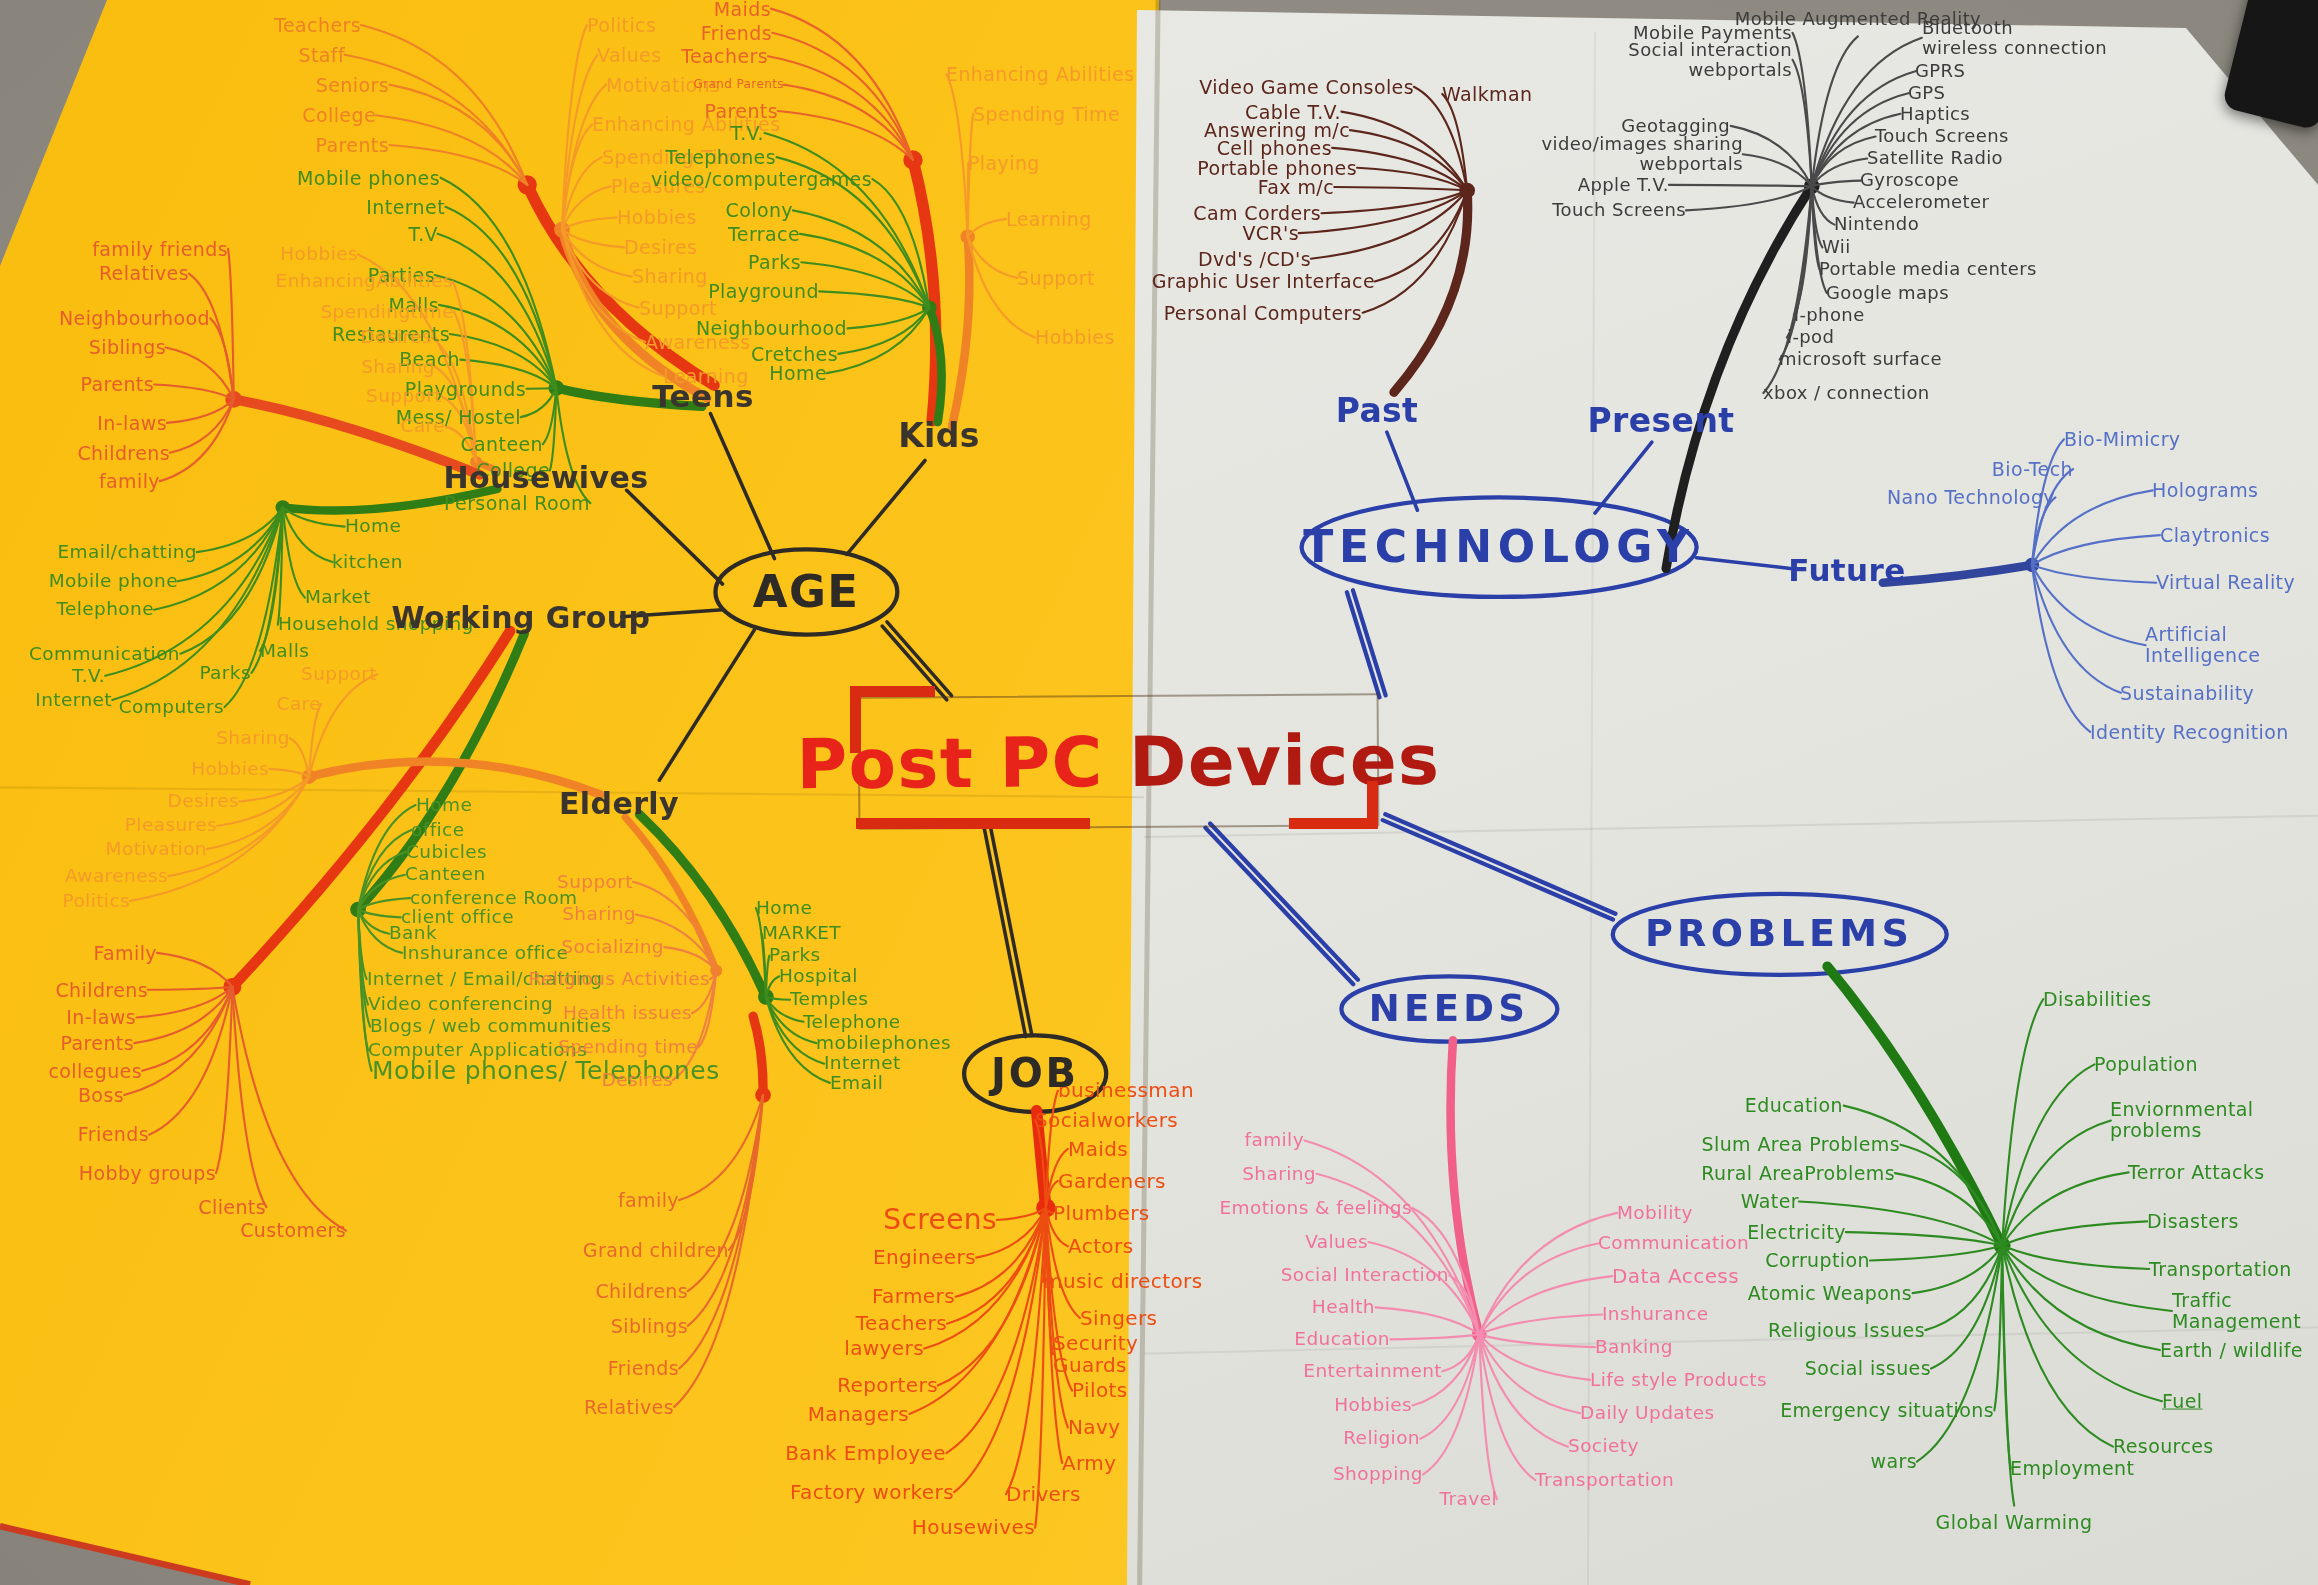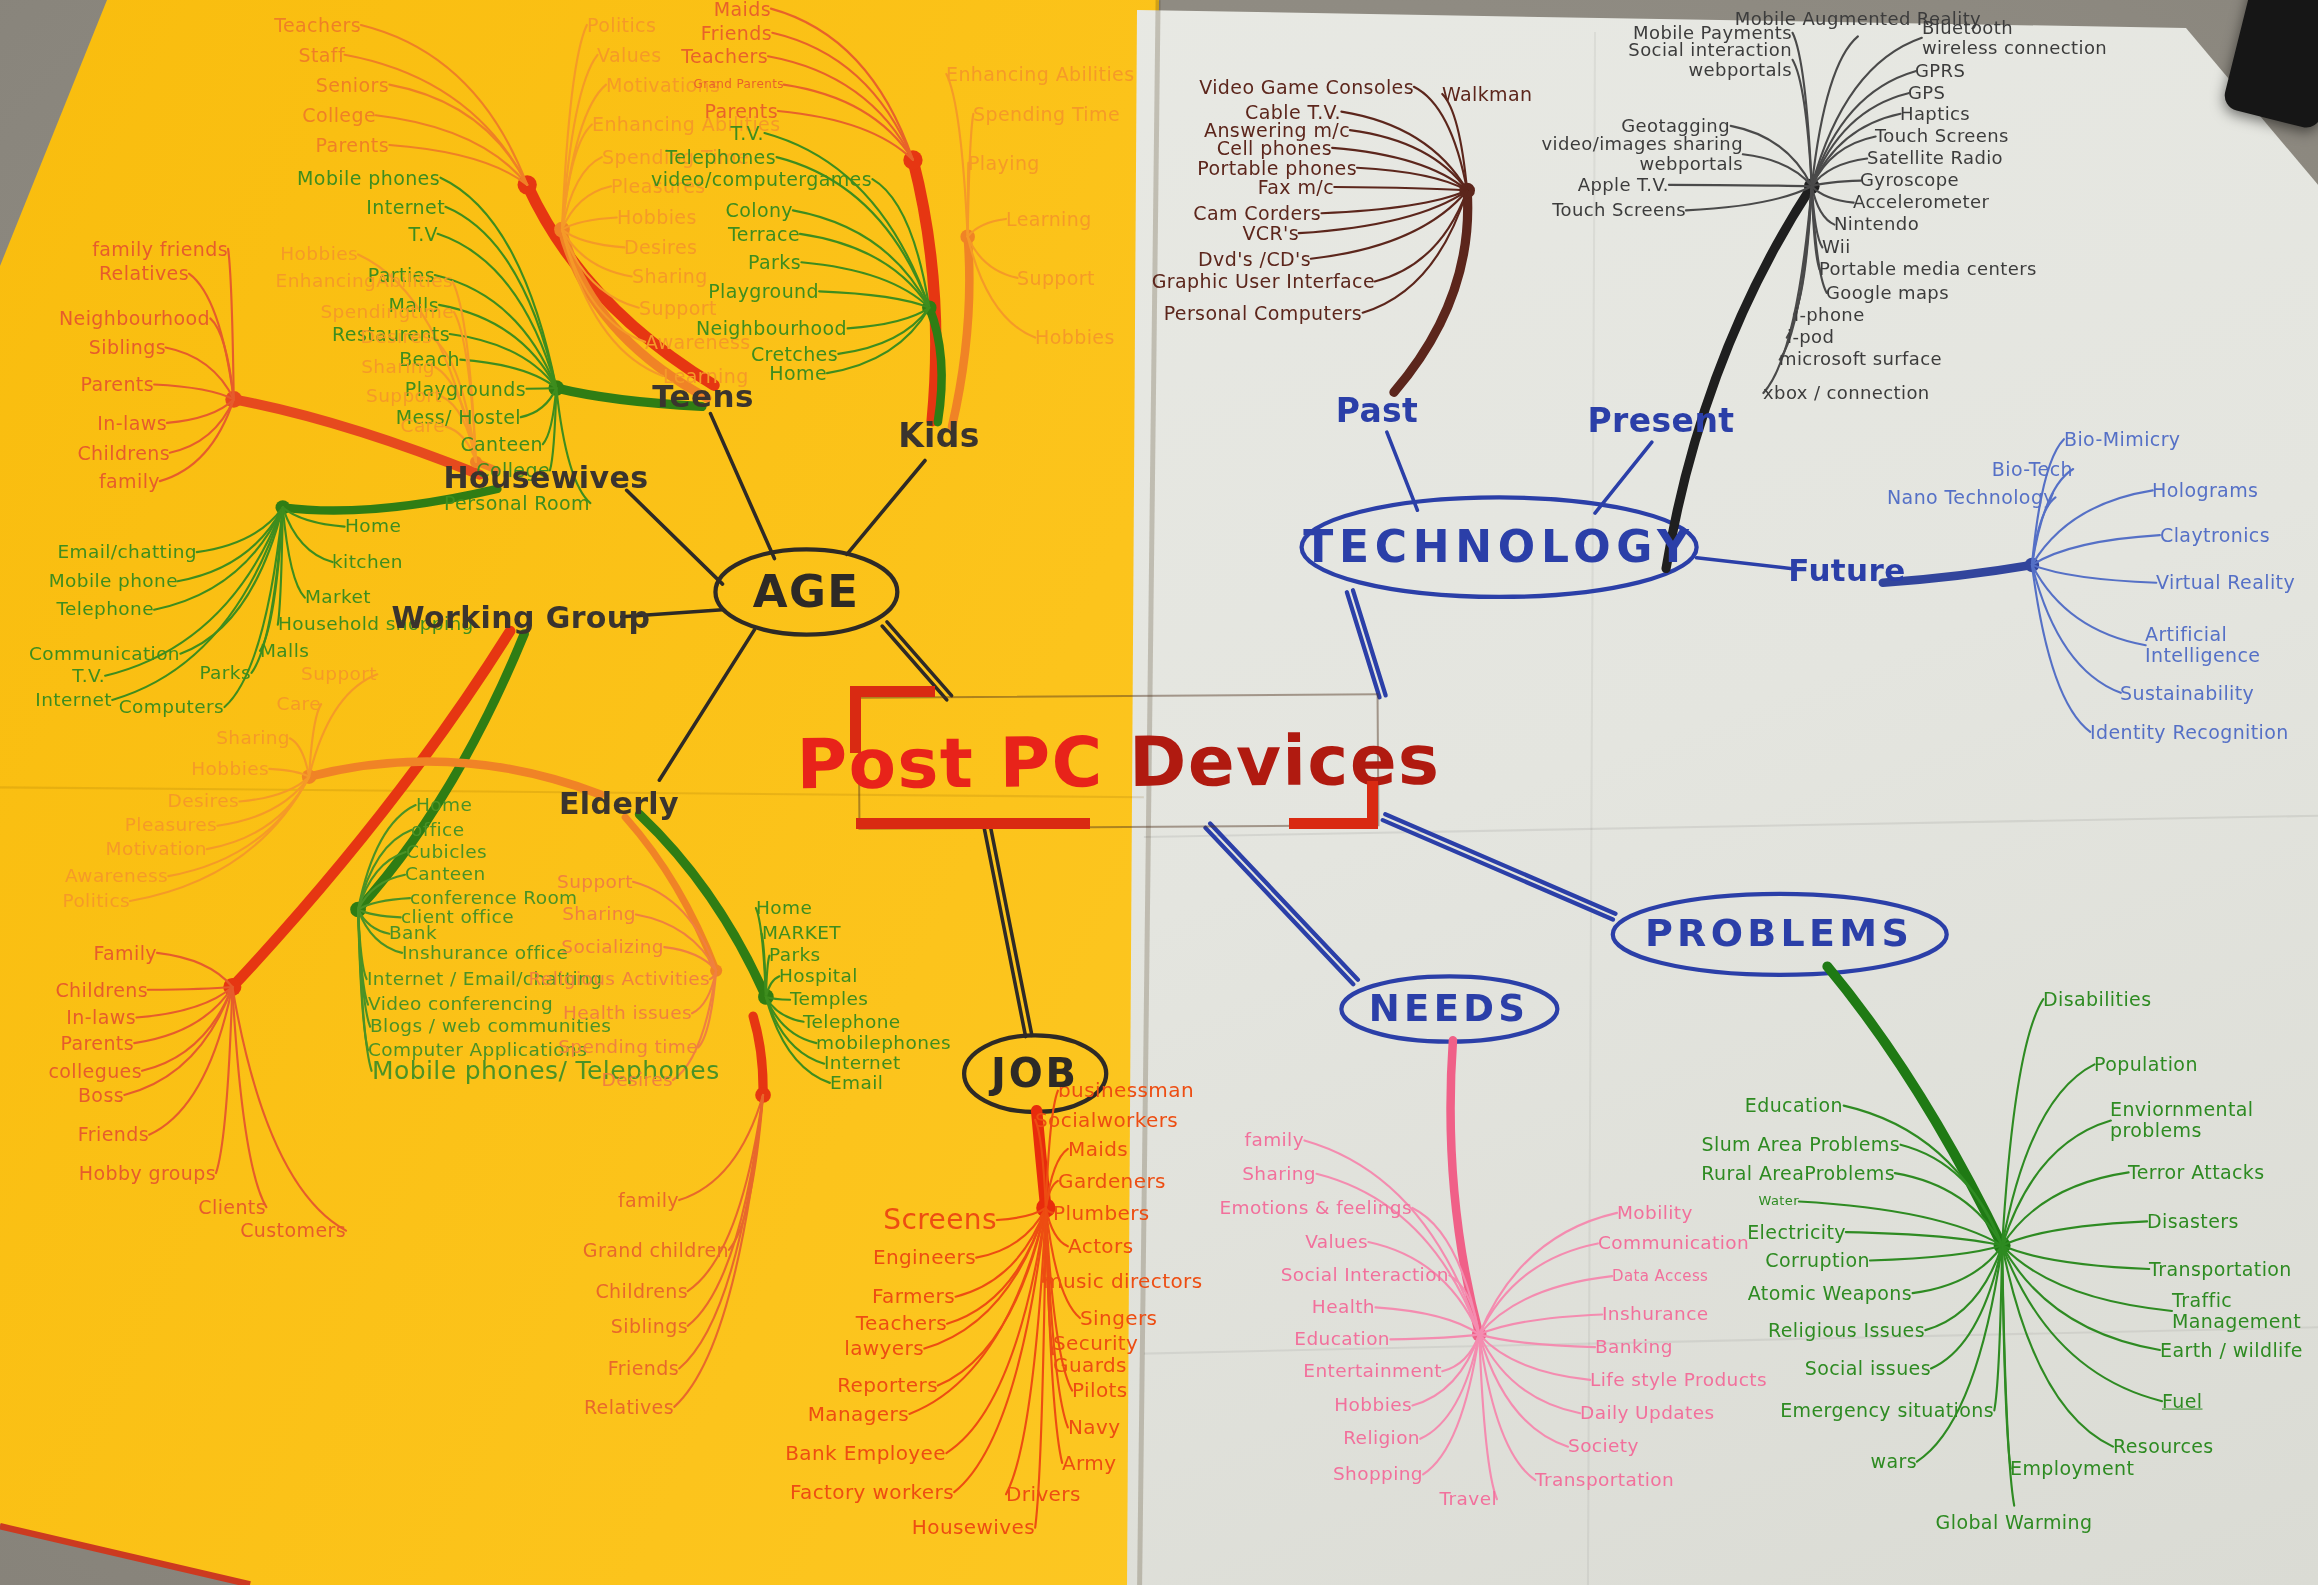--- a/index.html
+++ b/index.html
@@ -568,31 +568,31 @@
     <div class="lbl L" style="left: 1449px; top: 1275px; font-size: 18.5px; color: rgb(242, 112, 156);">Social Interaction</div>
     <div class="lbl L" style="left: 1375px; top: 1307px; font-size: 18.5px; color: rgb(242, 112, 156);">Health</div>
     <div class="lbl L" style="left: 1390px; top: 1339px; font-size: 18.5px; color: rgb(242, 112, 156);">Education</div>
     <div class="lbl L" style="left: 1442px; top: 1371px; font-size: 18.5px; color: rgb(242, 112, 156);">Entertainment</div>
     <div class="lbl L" style="left: 1412px; top: 1405px; font-size: 18.5px; color: rgb(242, 112, 156);">Hobbies</div>
     <div class="lbl L" style="left: 1420px; top: 1438px; font-size: 18.5px; color: rgb(242, 112, 156);">Religion</div>
     <div class="lbl L" style="left: 1423px; top: 1474px; font-size: 18.5px; color: rgb(242, 112, 156);">Shopping</div>
     <div class="lbl L" style="left: 1497px; top: 1499px; font-size: 18.5px; color: rgb(242, 112, 156);">Travel</div>
     <div class="lbl R" style="left: 1617px; top: 1213px; font-size: 18.5px; color: rgb(242, 112, 156);">Mobility</div>
     <div class="lbl R" style="left: 1598px; top: 1243px; font-size: 18.5px; color: rgb(242, 112, 156);">Communication</div>
-    <div class="lbl R" style="left: 1612px; top: 1276px; font-size: 15px; color: rgb(242, 112, 156);">Data Access</div>
+    <div class="lbl R" style="left: 1612px; top: 1276px; font-size: 20px; color: rgb(242, 112, 156);">Data Access</div>
     <div class="lbl R" style="left: 1602px; top: 1314px; font-size: 18.5px; color: rgb(242, 112, 156);">Inshurance</div>
     <div class="lbl R" style="left: 1595px; top: 1347px; font-size: 18.5px; color: rgb(242, 112, 156);">Banking</div>
     <div class="lbl R" style="left: 1590px; top: 1380px; font-size: 18.5px; color: rgb(242, 112, 156);">Life style Products</div>
     <div class="lbl R" style="left: 1580px; top: 1413px; font-size: 18.5px; color: rgb(242, 112, 156);">Daily Updates</div>
     <div class="lbl R" style="left: 1568px; top: 1446px; font-size: 18.5px; color: rgb(242, 112, 156);">Society</div>
     <div class="lbl R" style="left: 1535px; top: 1480px; font-size: 18.5px; color: rgb(242, 112, 156);">Transportation</div>
     <div class="lbl L" style="left: 1843px; top: 1105px; font-size: 19px; color: rgb(46, 139, 34);">Education</div>
     <div class="lbl L" style="left: 1900px; top: 1144px; font-size: 19px; color: rgb(46, 139, 34);">Slum Area Problems</div>
     <div class="lbl L" style="left: 1895px; top: 1173px; font-size: 19px; color: rgb(46, 139, 34);">Rural AreaProblems</div>
-    <div class="lbl L" style="left: 1799px; top: 1201px; font-size: 13px; color: rgb(46, 139, 34);">Water</div>
+    <div class="lbl L" style="left: 1799px; top: 1201px; font-size: 19px; color: rgb(46, 139, 34);">Water</div>
     <div class="lbl L" style="left: 1846px; top: 1232px; font-size: 19px; color: rgb(46, 139, 34);">Electricity</div>
     <div class="lbl L" style="left: 1870px; top: 1260px; font-size: 19px; color: rgb(46, 139, 34);">Corruption</div>
     <div class="lbl L" style="left: 1912px; top: 1293px; font-size: 19px; color: rgb(46, 139, 34);">Atomic Weapons</div>
     <div class="lbl L" style="left: 1925px; top: 1330px; font-size: 19px; color: rgb(46, 139, 34);">Religious Issues</div>
     <div class="lbl L" style="left: 1931px; top: 1368px; font-size: 19px; color: rgb(46, 139, 34);">Social issues</div>
     <div class="lbl L" style="left: 1994px; top: 1410px; font-size: 19px; color: rgb(46, 139, 34);">Emergency situations</div>
     <div class="lbl L" style="left: 1917px; top: 1461px; font-size: 19px; color: rgb(46, 139, 34);">wars</div>
     <div class="lbl C" style="left: 2014px; top: 1522px; font-size: 19px; color: rgb(46, 139, 34);">Global Warming</div>
     <div class="lbl R" style="left: 2010px; top: 1468px; font-size: 19px; color: rgb(46, 139, 34);">Employment</div>
     <div class="lbl R" style="left: 2043px; top: 999px; font-size: 19px; color: rgb(46, 139, 34);">Disabilities</div>

